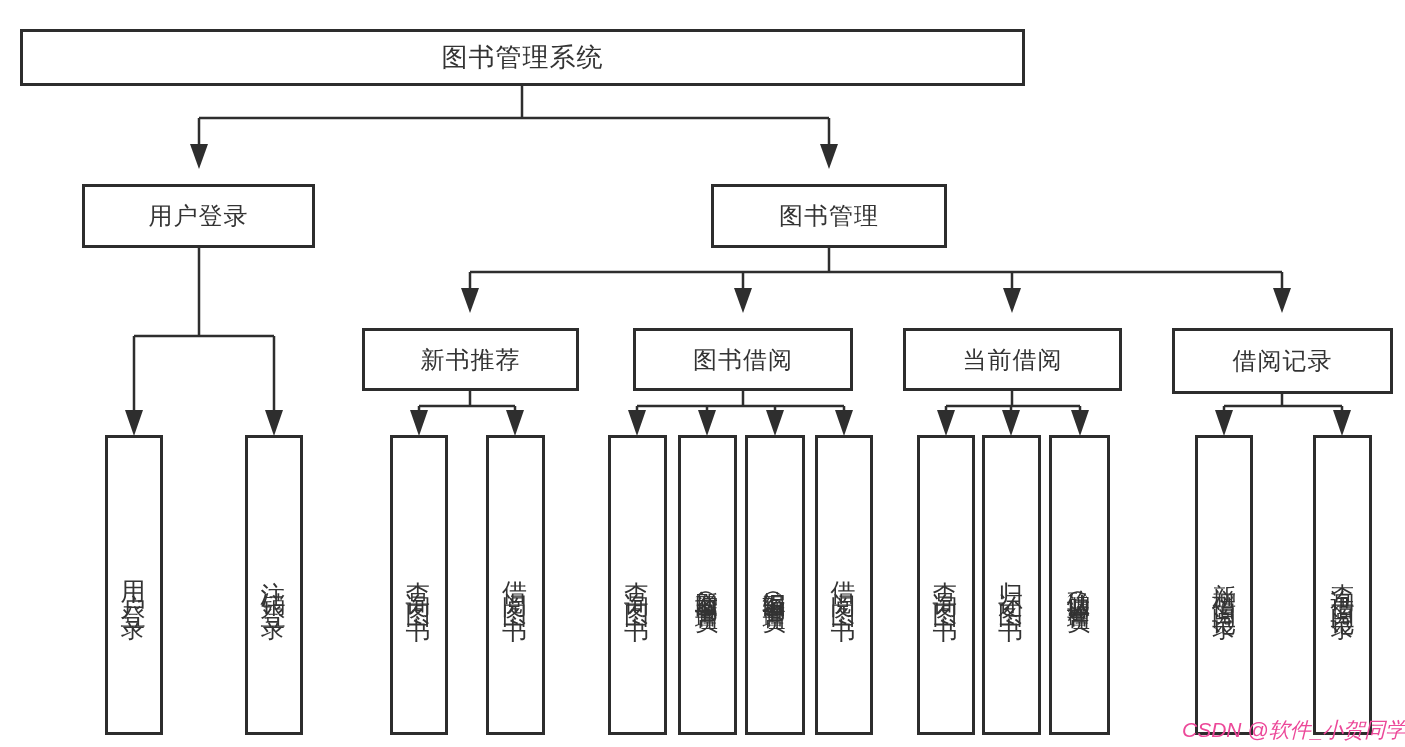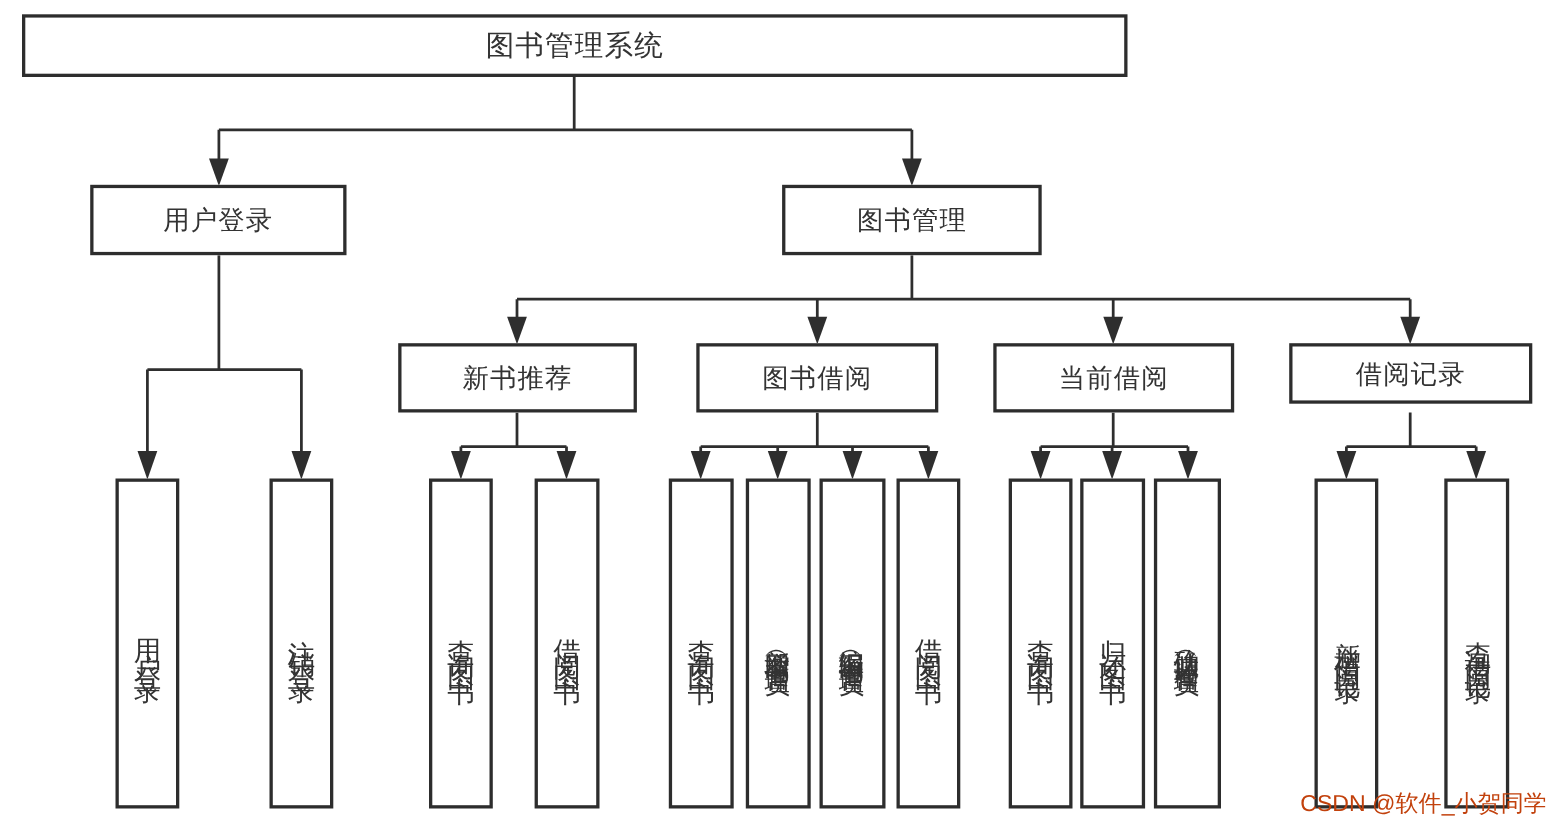--- a/index.html
+++ b/index.html
@@ -13,38 +13,39 @@
   #wires{position:absolute;left:0;top:0;width:1405px;height:747px;}
   .node{
     position:absolute;
     box-sizing:border-box;
     border:3px solid #2d2d2d;
     background:#ffffff;
     display:flex;align-items:center;justify-content:center;
     color:#333333;
     text-align:center;
   }
-  .h-node{font-size:24px;letter-spacing:1px;}
+  .h-node{font-size:24px;letter-spacing:1px;margin-top:16px;}
   .root-node{font-size:26px;}
   .v-node span{
     writing-mode:vertical-rl;
     text-orientation:mixed;
     font-size:25px;
     letter-spacing:12px;
     white-space:nowrap;
   }
   .v-node.len6 span{letter-spacing:7px;font-size:24px;}
   .v-node.len9 span{letter-spacing:3px;font-size:23px;}
   #watermark{
     position:absolute;
     left:1182px;top:716px;
     font-size:21px;
-    color:#c2410c;
+    color:#ec4899;
     white-space:nowrap;
     z-index:5;
+    font-style:italic;
   }
 </style>
 </head>
 <body>
 
 <div id="stage">
 
   <svg id="wires" viewBox="0 0 1405 747" xmlns="http://www.w3.org/2000/svg">
     <g stroke="#2e2e2e" stroke-width="2.5" fill="none">
       <path d="M522 70 V118 M199 118 H829 M199 118 V145 M829 118 V145"></path>
@@ -91,21 +92,21 @@
 
   <div class="node h-node" style="left:711px;top:168px;width:236px;height:64px">
     <span>图书管理</span>
   </div>
   <div class="node h-node" style="left:903px;top:312px;width:219px;height:63px">
     <span>当前借阅</span>
   </div>
   <div class="node h-node" style="left:633px;top:312px;width:220px;height:63px">
     <span>图书借阅</span>
   </div>
-  <div class="node h-node" style="left:1172px;top:312px;width:221px;height:55px">
+  <div class="node h-node" style="left:1172px;top:312px;width:221px;height:66px">
     <span>借阅记录</span>
   </div>
 
   <div class="node v-node len4" style="left:105px;top:435px;width:58px;height:300px">
     <span>用户登录</span>
   </div>
   <div class="node v-node len4" style="left:245px;top:435px;width:58px;height:300px">
     <span>注销登录</span>
   </div>
 

